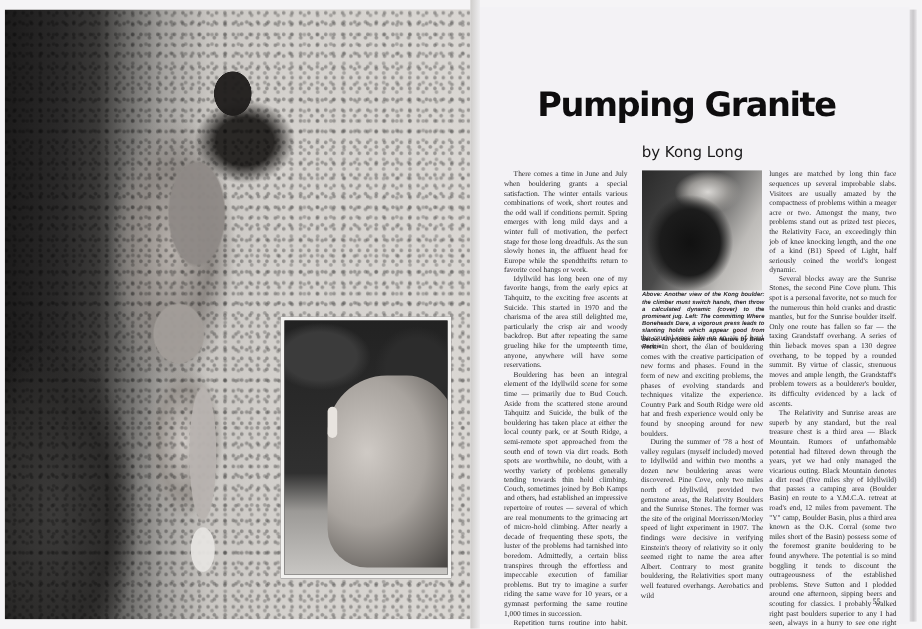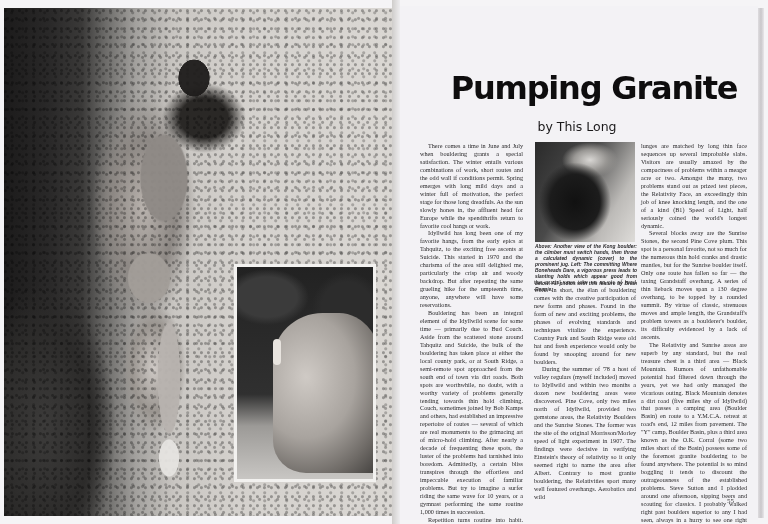--- a/index.html
+++ b/index.html
@@ -70,23 +70,23 @@
   
   .right-page {
     position: absolute; left: 400px; top: 6px; width: 358px; height: 514px;
     background: #f3f2f5;
   }
   .page-edge {
     position: absolute; left: 758px; top: 8px; width: 6px; height: 510px;
     background: linear-gradient(90deg, #dedcdf, #c9c7ca, #e8e6e9);
   }
   .title {
-    position: absolute; left: 35px; top: 62px; width: 318px; text-align: center;
+    position: absolute; left: 13px; top: 62px; width: 318px; text-align: center;
     font-family: "DejaVu Sans", sans-serif; font-weight: bold;
-    font-size: 32px; letter-spacing: -1.2px; color: #0e0d0e; line-height: 40px;
+    font-size: 28px; letter-spacing: -1.2px; color: #0e0d0e; line-height: 40px;
   }
   .byline {
     position: absolute; left: 18px; top: 113px; width: 318px; text-align: center;
     font-family: "DejaVu Sans", sans-serif; font-size: 12.5px; color: #1a191a;
   }
   .col {
     position: absolute; font-size: 6.2px; line-height: 7.95px; color: #2a292b;
     text-align: justify;
   }
   .col p { text-indent: 8px; }
@@ -123,21 +123,21 @@
       <div class="trees"></div>
       <div class="boulder"></div>
       <div class="tiny-climber"></div>
     </div>
   </div>
 
   <div class="gutter-shadow"></div>
 
   <div class="right-page">
     <h1 class="title">Pumping Granite</h1>
-    <div class="byline">by This Long</div>
+    <div class="byline">by Kong Long</div>
 
     <div class="col col1">
       <p>There comes a time in June and July when bouldering grants a special satisfaction. The winter entails various combinations of work, short routes and the odd wall if conditions permit. Spring emerges with long mild days and a winter full of motivation, the perfect stage for those long dreadfuls. As the sun slowly hones in, the affluent head for Europe while the spendthrifts return to favorite cool hangs or work.</p>
       <p>Idyllwild has long been one of my favorite hangs, from the early epics at Tahquitz, to the exciting free ascents at Suicide. This started in 1970 and the charisma of the area still delighted me, particularly the crisp air and woody backdrop. But after repeating the same grueling hike for the umpteenth time, anyone, anywhere will have some reservations.</p>
       <p>Bouldering has been an integral element of the Idyllwild scene for some time — primarily due to Bud Couch. Aside from the scattered stone around Tahquitz and Suicide, the bulk of the bouldering has taken place at either the local county park, or at South Ridge, a semi-remote spot approached from the south end of town via dirt roads. Both spots are worthwhile, no doubt, with a worthy variety of problems generally tending towards thin hold climbing. Couch, sometimes joined by Bob Kamps and others, had established an impressive repertoire of routes — several of which are real monuments to the grimacing art of micro-hold climbing. After nearly a decade of frequenting these spots, the luster of the problems had tarnished into boredom. Admittedly, a certain bliss transpires through the effortless and impeccable execution of familiar problems. But try to imagine a surfer riding the same wave for 10 years, or a gymnast performing the same routine 1,000 times in succession.</p>
       <p>Repetition turns routine into habit. Moderate phases become boring while</p>
     </div>
 
     <div class="article-photo" title="Another view of the Kong boulder (dark rock close-up)"></div>
     <div class="caption">Above: Another view of the Kong boulder: the climber must switch hands, then throw a calculated dynamic (cover) to the prominent jug. Left: The committing Where Boneheads Dare, a vigorous press leads to slanting holds which appear good from below. All photos with this feature by Brian Rennie.</div>

